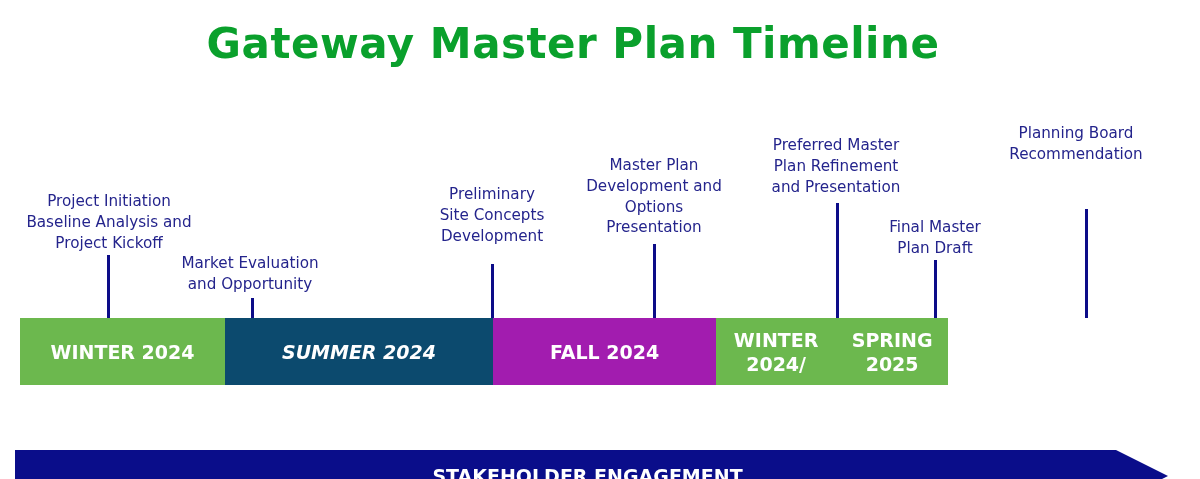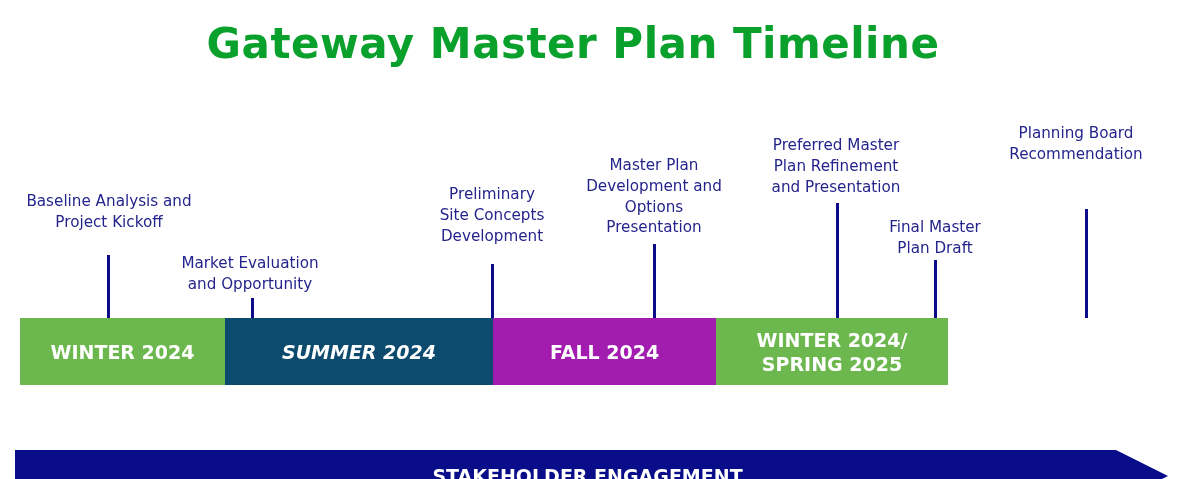--- a/index.html
+++ b/index.html
@@ -31,20 +31,21 @@
       display: flex; align-items: center; justify-content: center;
       color: #ffffff; font-weight: bold; font-size: 19px; font-family: "DejaVu Sans", sans-serif;
     }
   </style>
 </head>
 <body>
 
 <div class="title">Gateway Master Plan Timeline</div>
 
 <div class="label" style="left:109px; top:191px;">
+  <span>Project Initiation</span>
   <span>Baseline Analysis and</span>
   <span>Project Kickoff</span>
 </div>
 <div class="tick" style="left:107px; top:255px; height:63px;"></div>
 
 <div class="label" style="left:250px; top:253px;">
   <span>Market Evaluation</span>
   <span>and Opportunity</span>
 </div>
 <div class="tick" style="left:251px; top:298px; height:20px;"></div>
@@ -86,21 +87,21 @@
 <div class="bar">
   <div class="seg" style="width:205px; background:#6cb84e;">
     <span>WINTER 2024</span>
   </div>
   <div class="seg" style="width:268px; background:#0c4a6e;font-style:italic;">
     <span>SUMMER 2024</span>
   </div>
   <div class="seg" style="width:223px; background:#a21caf;">
     <span>FALL 2024</span>
   </div>
-  <div class="seg" style="width:232px; background:#6cb84e; flex-direction:column;">
+  <div class="seg" style="width:232px; background:#6cb84e; flex-direction:row;">
     <span>WINTER 2024/</span>
     <span>SPRING 2025</span>
   </div>
 </div>
 
 <div class="arrow">
   <svg width="1153" height="52" viewBox="0 0 1153 52">
     <polygon points="0,0 1101,0 1153,26 1101,52 0,52" fill="#0a0d8a"></polygon>
   </svg>
   <div class="arrow-label">STAKEHOLDER ENGAGEMENT</div>

